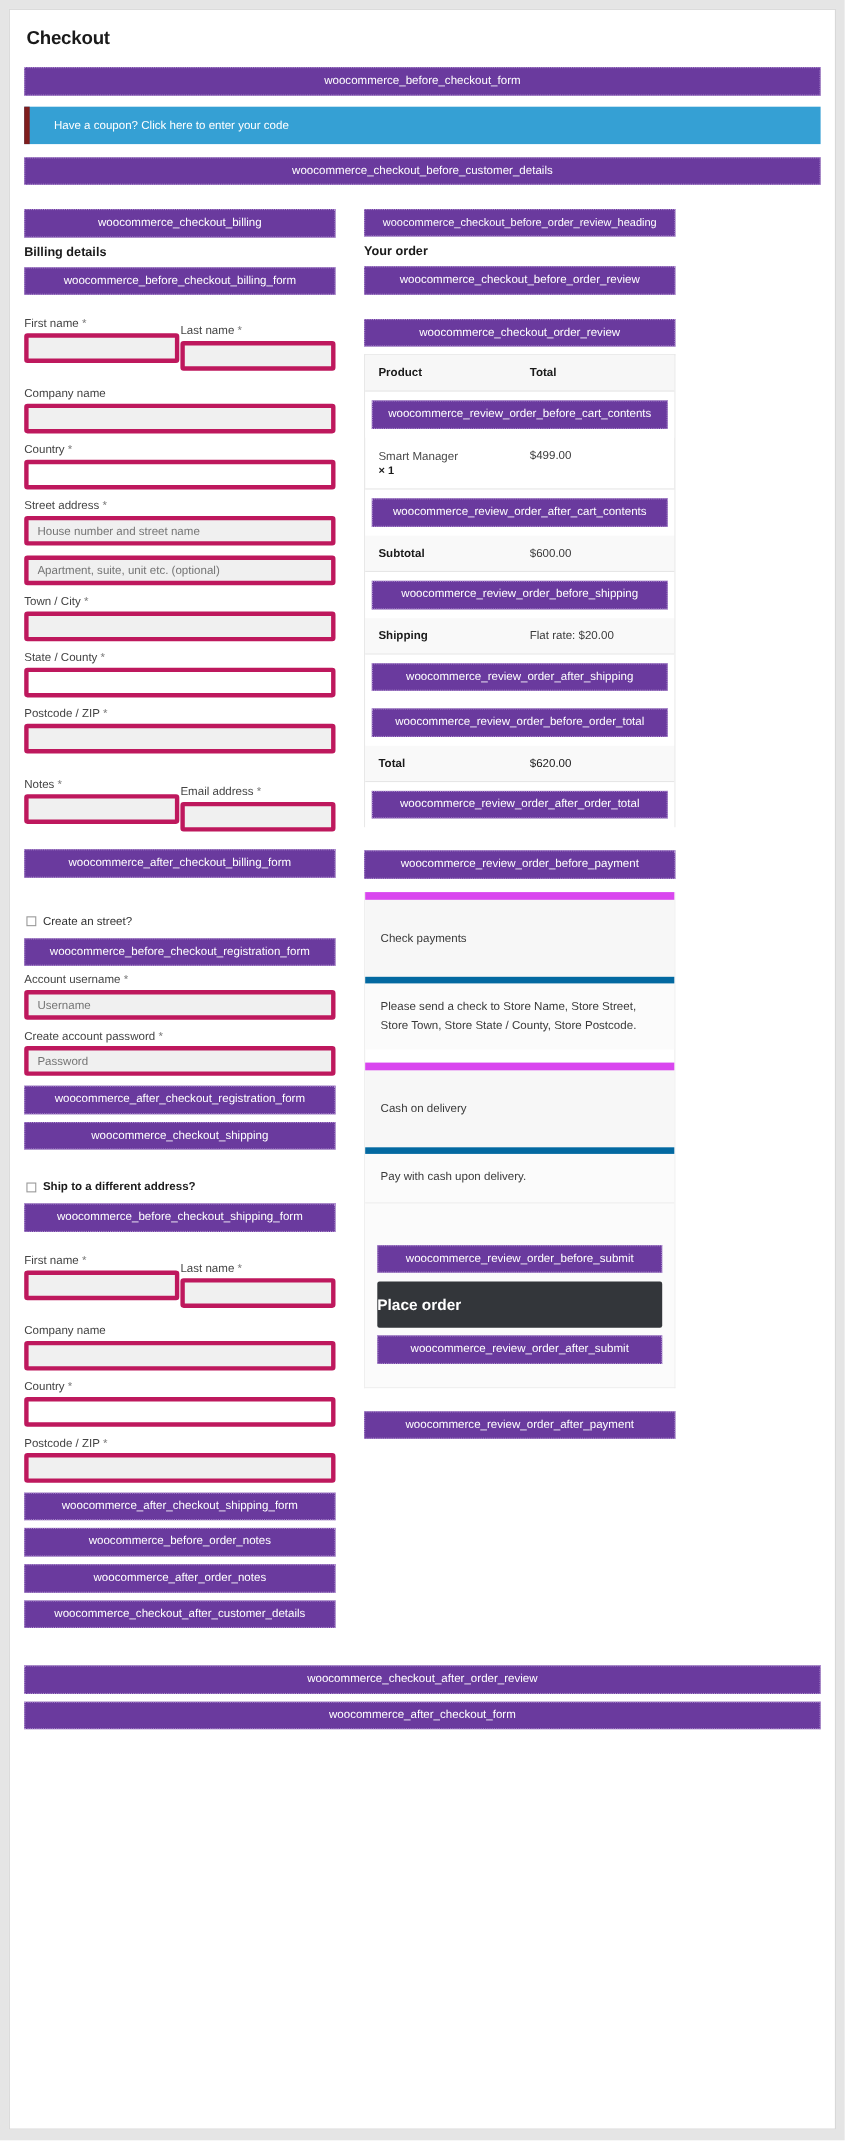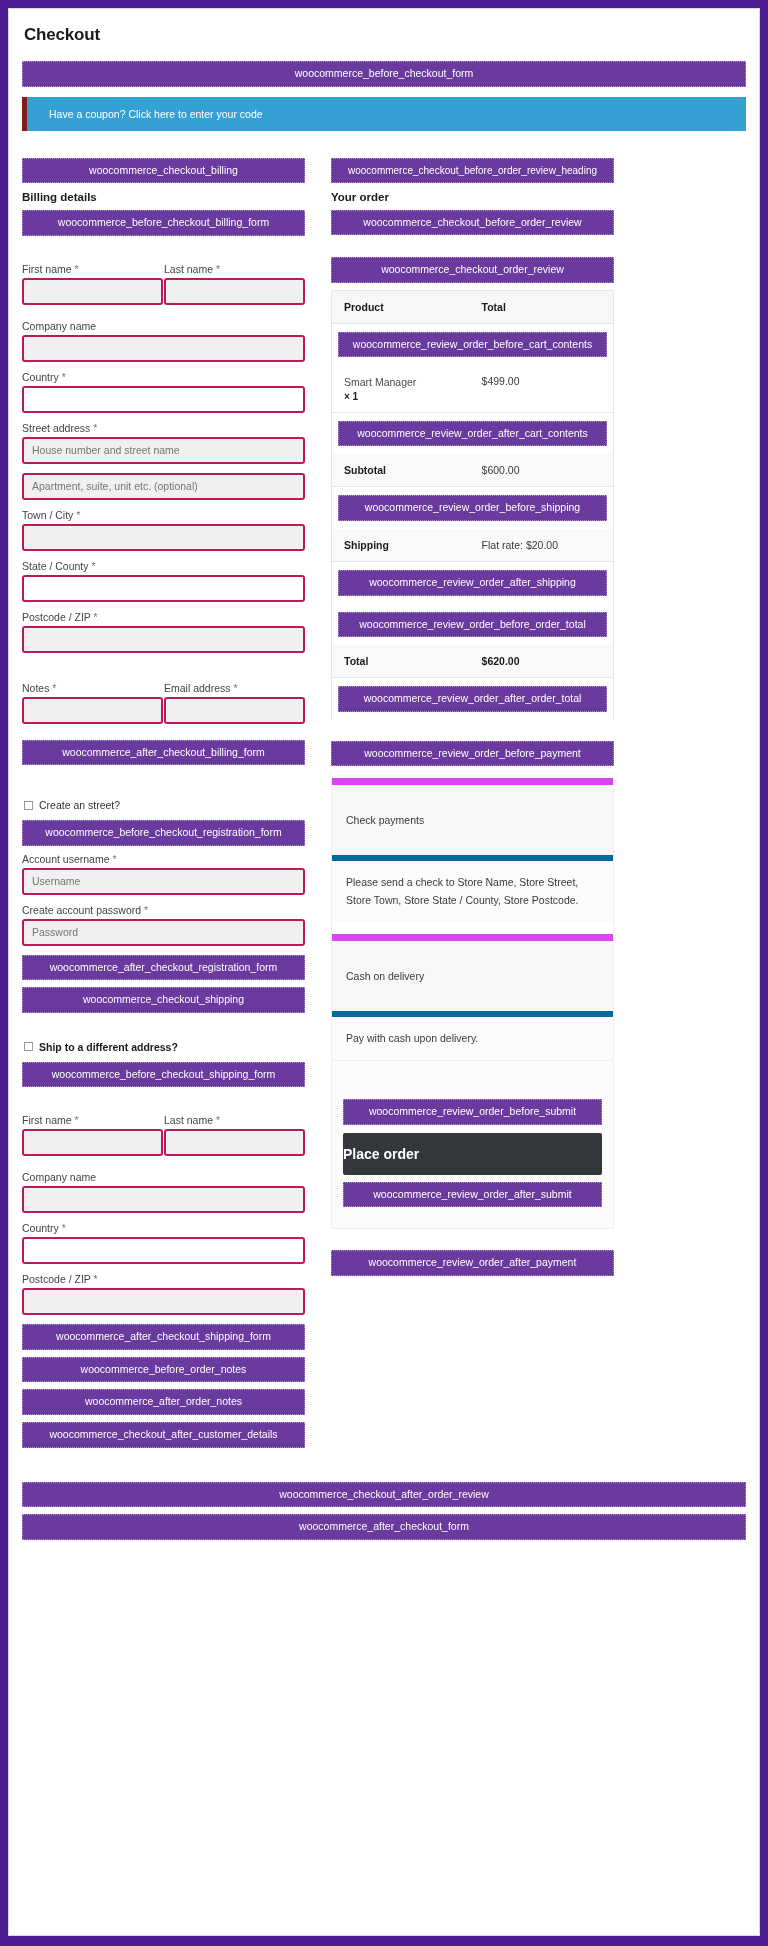--- a/index.html
+++ b/index.html
@@ -7,21 +7,21 @@
     margin: 0; padding: 0;
     background: #ffffff;
     font-family: "Liberation Sans", sans-serif;
   }
   body { width: 768px; }
 
   .page {
     width: 768px;
     min-height: 1946px;
     padding: 8px;
-    background: #4c1d95;
+    background: #e5e5e5;
   }
   .frame {
     border: 1px solid #d8d8d8;
     background: #fff;
     padding: 14px 13px 18px 13px;
     min-height: 1928px;
   }
 
   h1.page-title {
     font-size: 17px;
@@ -74,37 +74,37 @@
     display: block;
     font-size: 10.5px;
     color: #444;
     margin: 6px 0 3px 0;
   }
   .req { color: #777; font-size: 10.5px; }
   .inp {
     display: block;
     width: 100%;
     height: 27px;
-    border: 2px solid #be185d;
+    border: 4px solid #be185d;
     border-radius: 3px;
     background: #f0f0f0;
     font-size: 10.5px;
     color: #9a9a9a;
     padding: 4px 8px;
     font-family: "Liberation Sans", sans-serif;
     outline: none;
   }
   .inp.white { background: #ffffff; }
   .inp.ph { color: #a8a8a8; }
   textarea.inp {
     height: 46px;
     resize: none;
     padding-top: 6px;
   }
-  .row2 { display: flex; gap: 1px; align-items: flex-end; }
+  .row2 { display: flex; gap: 1px; align-items: center; }
   .row2 > div { flex: 1 1 0; }
   .row2 .shift { padding-top: 14px; }
 
   .checkline {
     display: flex;
     align-items: center;
     gap: 6px;
     margin: 13px 0 9px 2px;
   }
   .cbox {
@@ -126,21 +126,21 @@
     vertical-align: top;
   }
   .otable thead th { background: #f7f7f7; font-weight: bold; color: #1a1a1a; }
   .otable tr.alt td { background: #f9f9f9; }
   .otable td.hookcell { padding: 4px 6px; background: #fff; border-bottom: none; }
   .otable td.hookcell .hook { margin: 4px 0; }
   .otable .name { color: #4a4a4a; line-height: 1.5; }
   .otable .qty { color: #1a1a1a; font-weight: bold; font-size: 10px; }
   .otable .lbl { font-weight: bold; color: #1a1a1a; }
   .otable .amt { color: #3a3a3a; }
-  .otable .amt.b { font-weight: bold; color: #1a1a1a; }
+  .otable .amt.b { font-weight: normal; color: #1a1a1a; }
   .order-wrap { border: 1px solid #e6e6e6; border-bottom: none; }
 
   
   .pay { border: 1px solid #eee; border-top: none; }
   .pay .pm {
     background: #f7f7f7;
     padding: 29px 14px;
     font-size: 10.5px;
     color: #3a3a3a;
     border-top: 7px solid #d946ef;
@@ -181,20 +181,21 @@
 
 <div class="page">
   <div class="frame">
 
     <h1 class="page-title">Checkout</h1>
 
     <div class="hook">woocommerce_before_checkout_form</div>
 
     <div class="coupon">Have a coupon? Click here to enter your code</div>
 
+    <div class="hook">woocommerce_checkout_before_customer_details</div>
 
     <div class="pad8"></div>
 
     <div class="cols">
 
       <div class="col-left">
 
         <div class="hook">woocommerce_checkout_billing</div>
 
         <div class="section-title">Billing details</div>

